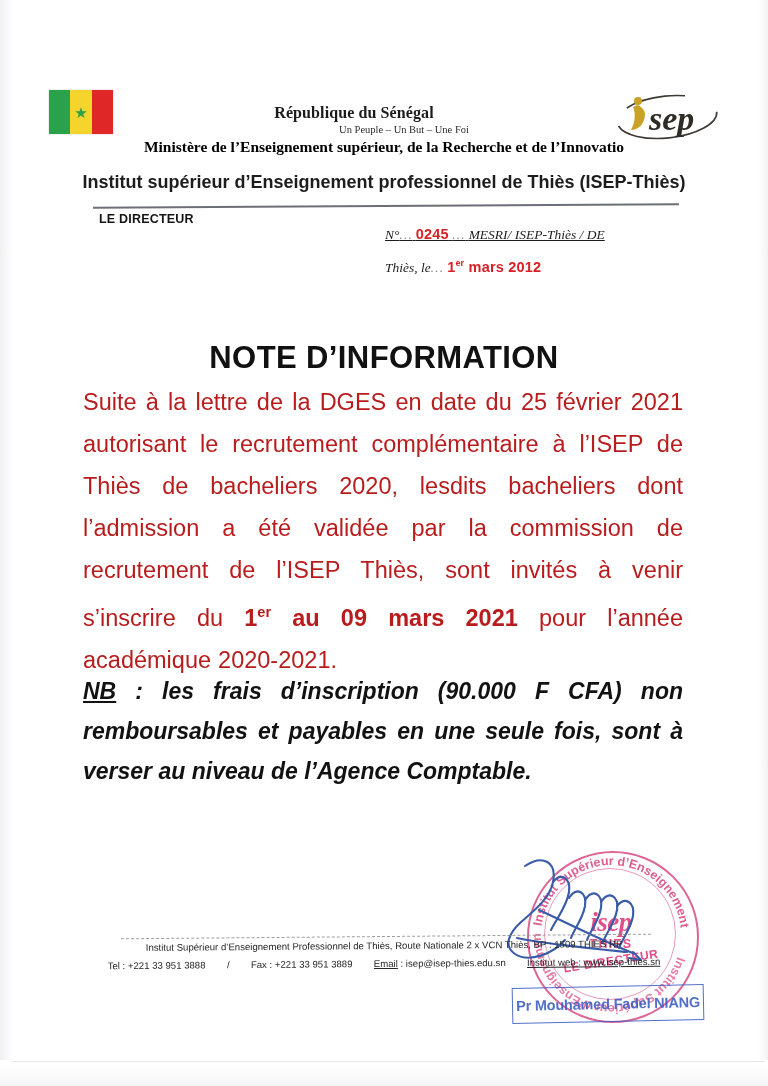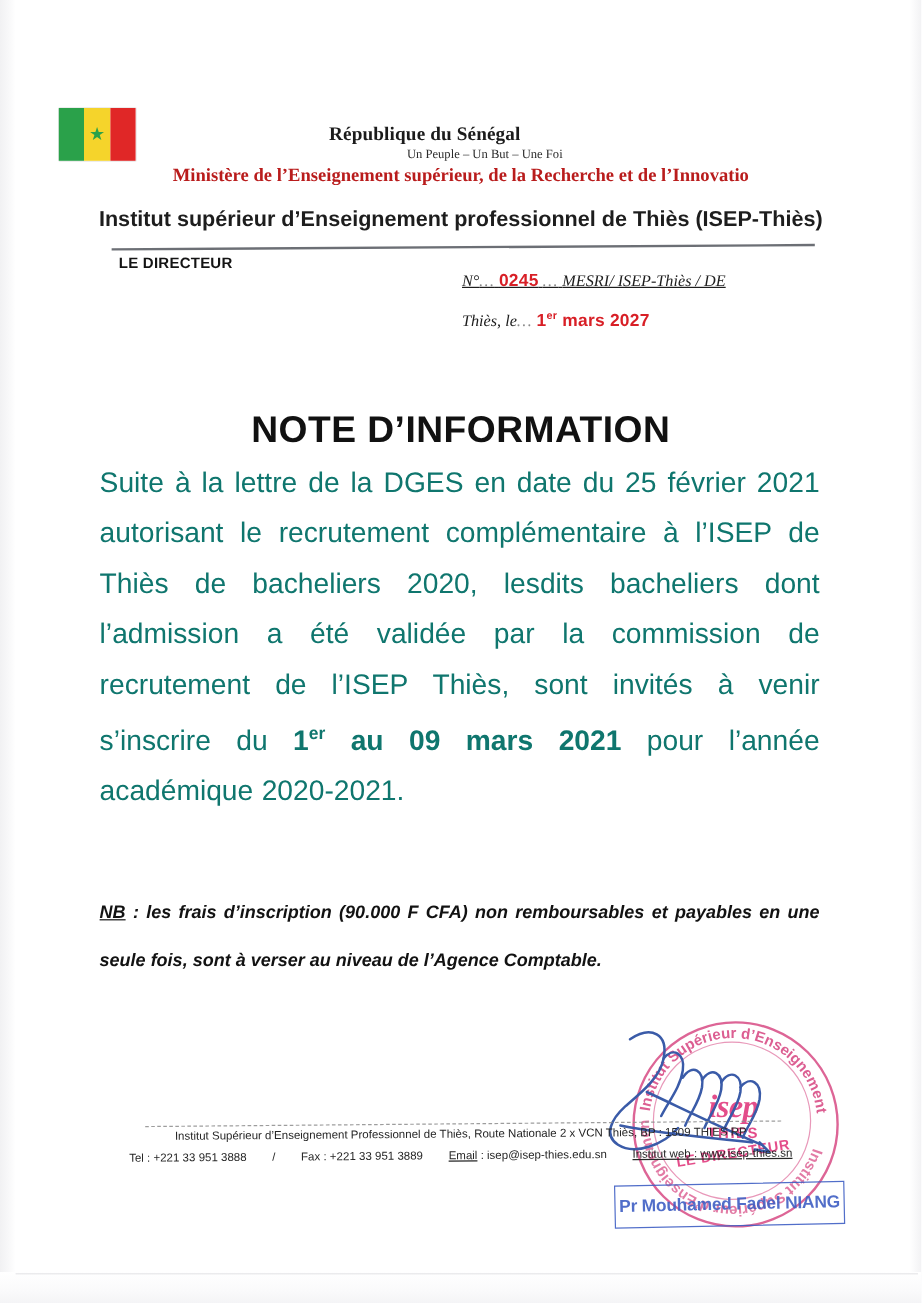--- a/index.html
+++ b/index.html
@@ -86,21 +86,21 @@
     padding-left: 20px;
   }
   .hdr-ministry {
     position: absolute;
     left: 0; top: 138px;
     width: 768px;
     text-align: center;
     font-family: "Liberation Serif", serif;
     font-weight: bold;
     font-size: 15.5px;
-    color: #b91c1c;
+    color: #000000;
     white-space: nowrap;
   }
 
   .hdr-institute {
     position: absolute;
     left: 0; top: 172px;
     width: 768px;
     text-align: center;
     font-weight: bold;
     font-size: 18px;
@@ -176,34 +176,34 @@
 
   
   .body-para {
     position: absolute;
     left: 83px; top: 381px;
     width: 600px;
     text-align: justify;
     text-align-last: left;
     font-size: 23.5px;
     line-height: 42px;
-    color: #0f766e;
+    color: #b91c1c;
     word-spacing: 0.5px;
   }
   .body-para b { font-weight: bold; }
 
   .nb-para {
     position: absolute;
-    left: 83px; top: 741px;
+    left: 83px; top: 671px;
     width: 600px;
     text-align: justify;
     text-align-last: left;
     font-style: italic;
     font-weight: bold;
-    font-size: 15px;
+    font-size: 23px;
     line-height: 40px;
     color: #121212;
   }
   .nb-para .nb-label { text-decoration: underline; }
 
   
   .footer-rule {
     position: absolute;
     left: 121px; top: 936px;
     width: 530px; height: 0;
@@ -331,35 +331,43 @@
         <span class="star">★</span>
       </div>
     <div class="band red"></div>
   </div>
 
   <div class="hdr-republic">République du Sénégal</div>
   <div class="hdr-motto">Un Peuple – Un But – Une Foi</div>
   <div class="hdr-ministry">Ministère de l’Enseignement supérieur, de la Recherche et de l’Innovatio</div>
   <div class="hdr-institute">Institut supérieur d’Enseignement professionnel de Thiès (ISEP-Thiès)</div>
 
+  <div class="logo-isep">
+    <svg width="110" height="54" viewBox="0 0 110 54">
+      <ellipse cx="56" cy="27" rx="50" ry="21" fill="none" stroke="#3d3a35" stroke-width="1.6" stroke-dasharray="112 22 60 200" transform="rotate(-6 56 27)"></ellipse>
+      <path d="M22 17 C25 23 24 33 20 40 C28 40 34 33 34 24 C34 20 30 16 26 15 Z" fill="#c9a227"></path>
+      <circle cx="27" cy="11" r="4" fill="#c9a227"></circle>
+      <text x="38" y="40" font-family="Liberation Serif, serif" font-size="34" font-weight="bold" font-style="italic" fill="#2f2b26">sep</text>
+    </svg>
+  </div>
 
   <div class="hdr-rule"></div>
 
   <div class="le-directeur">LE DIRECTEUR</div>
 
   <div class="ref-line">
     <span>N°</span><span class="dots">…</span>
     <span class="red-val">0245</span>
     <span class="dots">…</span>
     <span>MESRI/ ISEP-Thiès / DE</span>
   </div>
 
   <div class="date-line">
     <span>Thiès, le</span><span class="dots">…</span>
-    <span class="red-val"><span>1</span><sup class="ord">er</sup><span> mars 2027</span></span>
+    <span class="red-val"><span>1</span><sup class="ord">er</sup><span> mars 2012</span></span>
   </div>
 
   <div class="doc-title">NOTE D’INFORMATION</div>
 
   <div class="body-para"><span>Suite à la lettre de la DGES en date du 25 février 2021 autorisant le recrutement complémentaire à l’ISEP de Thiès de bacheliers 2020, lesdits bacheliers dont l’admission a été validée par la commission de recrutement de l’ISEP Thiès, sont invités à venir s’inscrire du </span><b><span>1</span><sup class="ord">er</sup><span> au 09 mars 2021</span></b><span> pour l’année académique 2020-2021.</span></div>
 
   <div class="nb-para"><span class="nb-label">NB</span><span> : </span><span>les frais d’inscription (90.000 F CFA) non remboursables et payables en une seule fois, sont à verser au niveau de l’Agence Comptable.</span></div>
 
   <div class="stamp-wrap">
     <div class="stamp-circle"></div>

